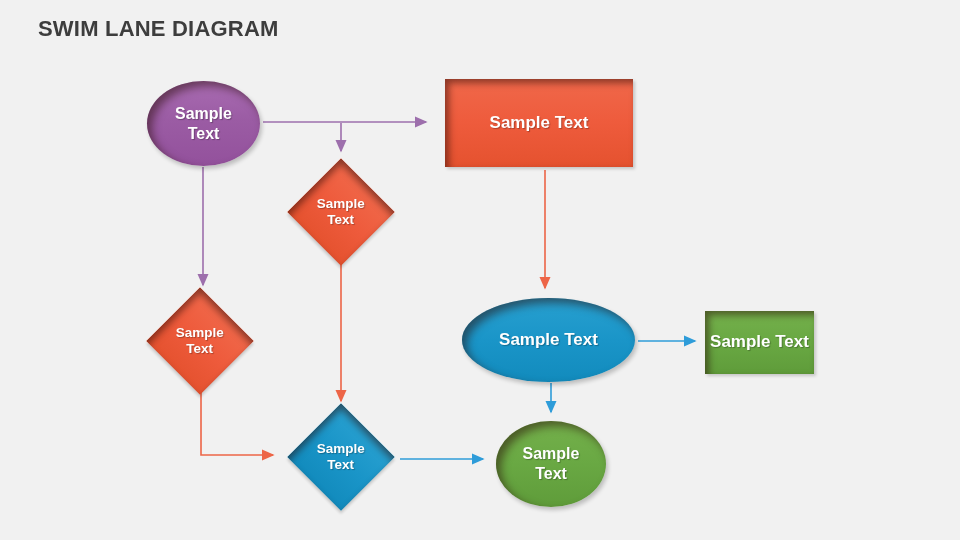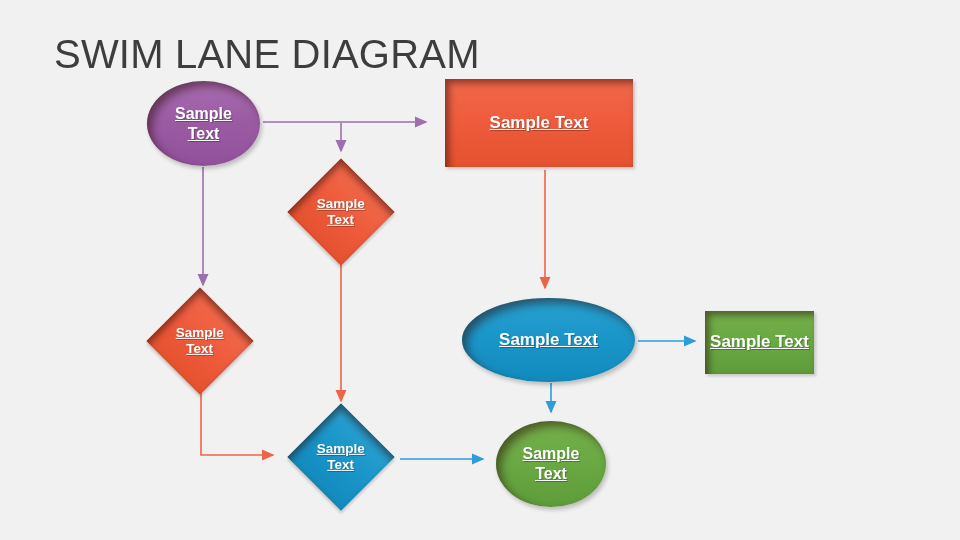--- a/index.html
+++ b/index.html
@@ -7,32 +7,32 @@
     width:960px;height:540px;overflow:hidden;
     background:#f1f1f1;
     font-family:"Liberation Sans", sans-serif;
   }
   .canvas{
     position:relative;width:960px;height:540px;
     background:#f1f1f1;
   }
   .slide-title{
     position:absolute;left:38px;top:16px;
-    font-size:40px;font-weight:400;letter-spacing:.2px;
-    color:#3d3d3d;margin:16px;
+    font-size:22px;font-weight:700;letter-spacing:.2px;
+    color:#3d3d3d;margin:0;
   }
   
   .edges-svg{position:absolute;left:0;top:0;width:960px;height:540px;z-index:1;}
   
   .node{
     position:absolute;z-index:2;display:flex;align-items:center;justify-content:center;
     color:#ffffff;text-align:center;font-weight:600;
     text-shadow:1px 1px 1px rgba(0,0,0,.28);
   }
-  .node .lbl{display:block;line-height:1.22;text-decoration:underline;}
+  .node .lbl{display:block;line-height:1.22;}
   .ellipse{border-radius:50%;}
   .shadowed{
     box-shadow:inset 5px 5px 9px rgba(40,10,5,.5), 2px 3px 4px rgba(0,0,0,.22);
   }
   .rect-shadow{
     box-shadow:inset 4px 4px 7px rgba(40,10,5,.5), 2px 2px 3px rgba(0,0,0,.18);
   }
   
   .n-start{left:147px;top:81px;width:113px;height:85px;font-size:16px;}
   .n-start .lbl{width:62px;}

